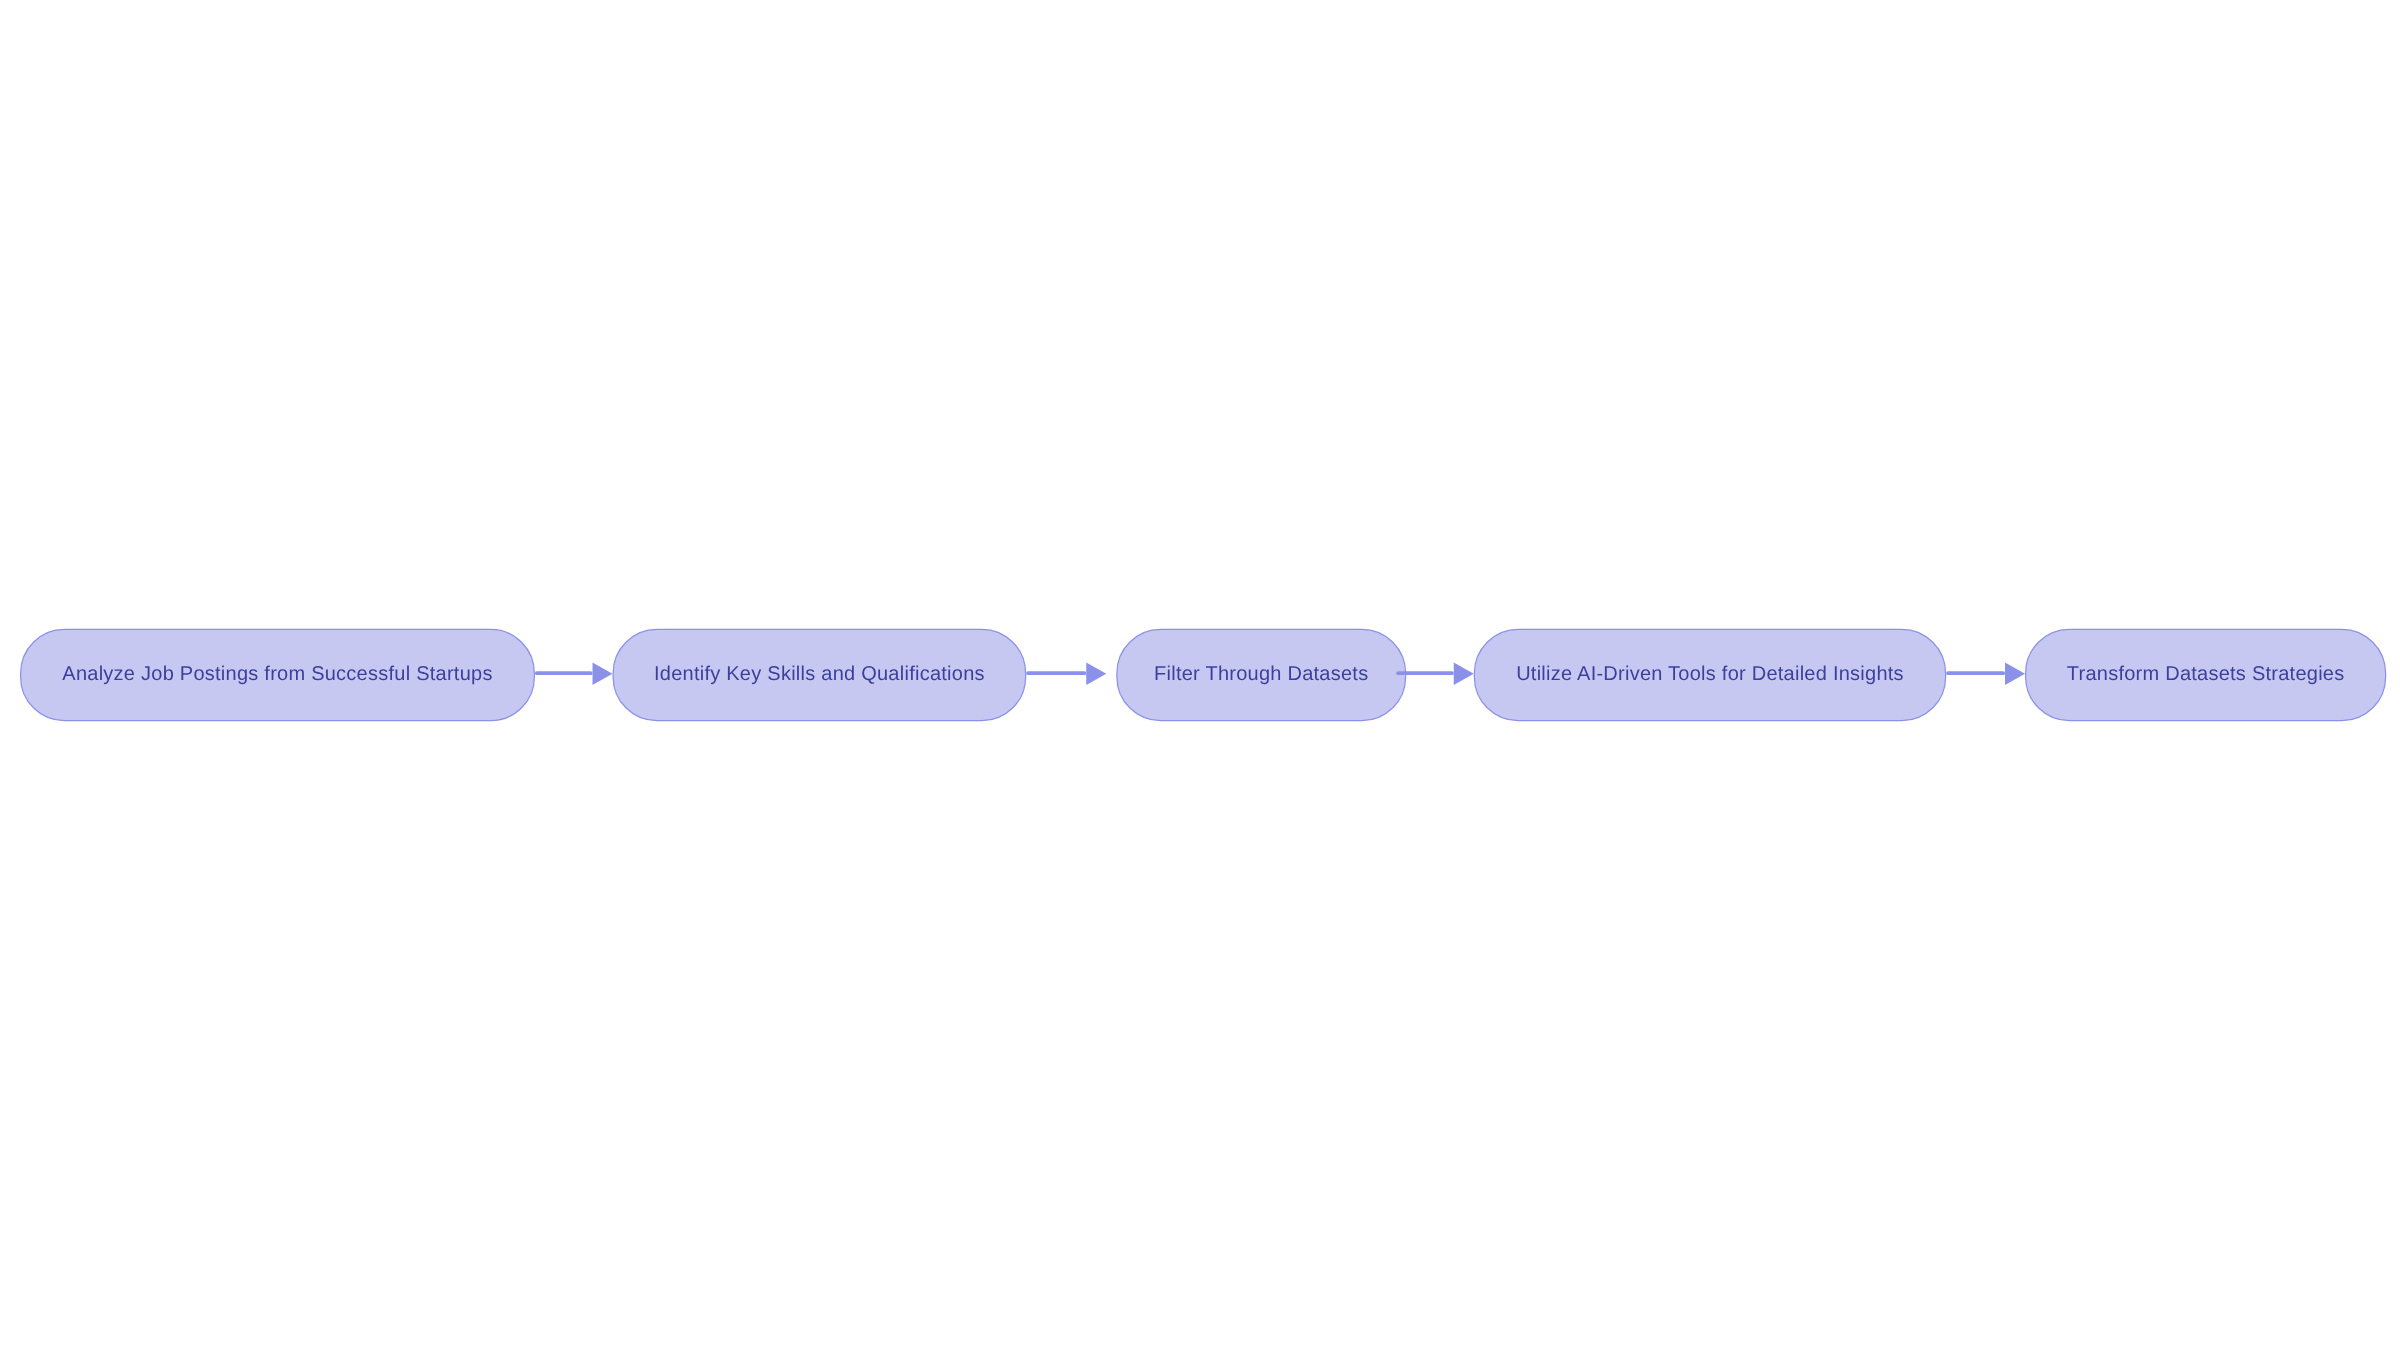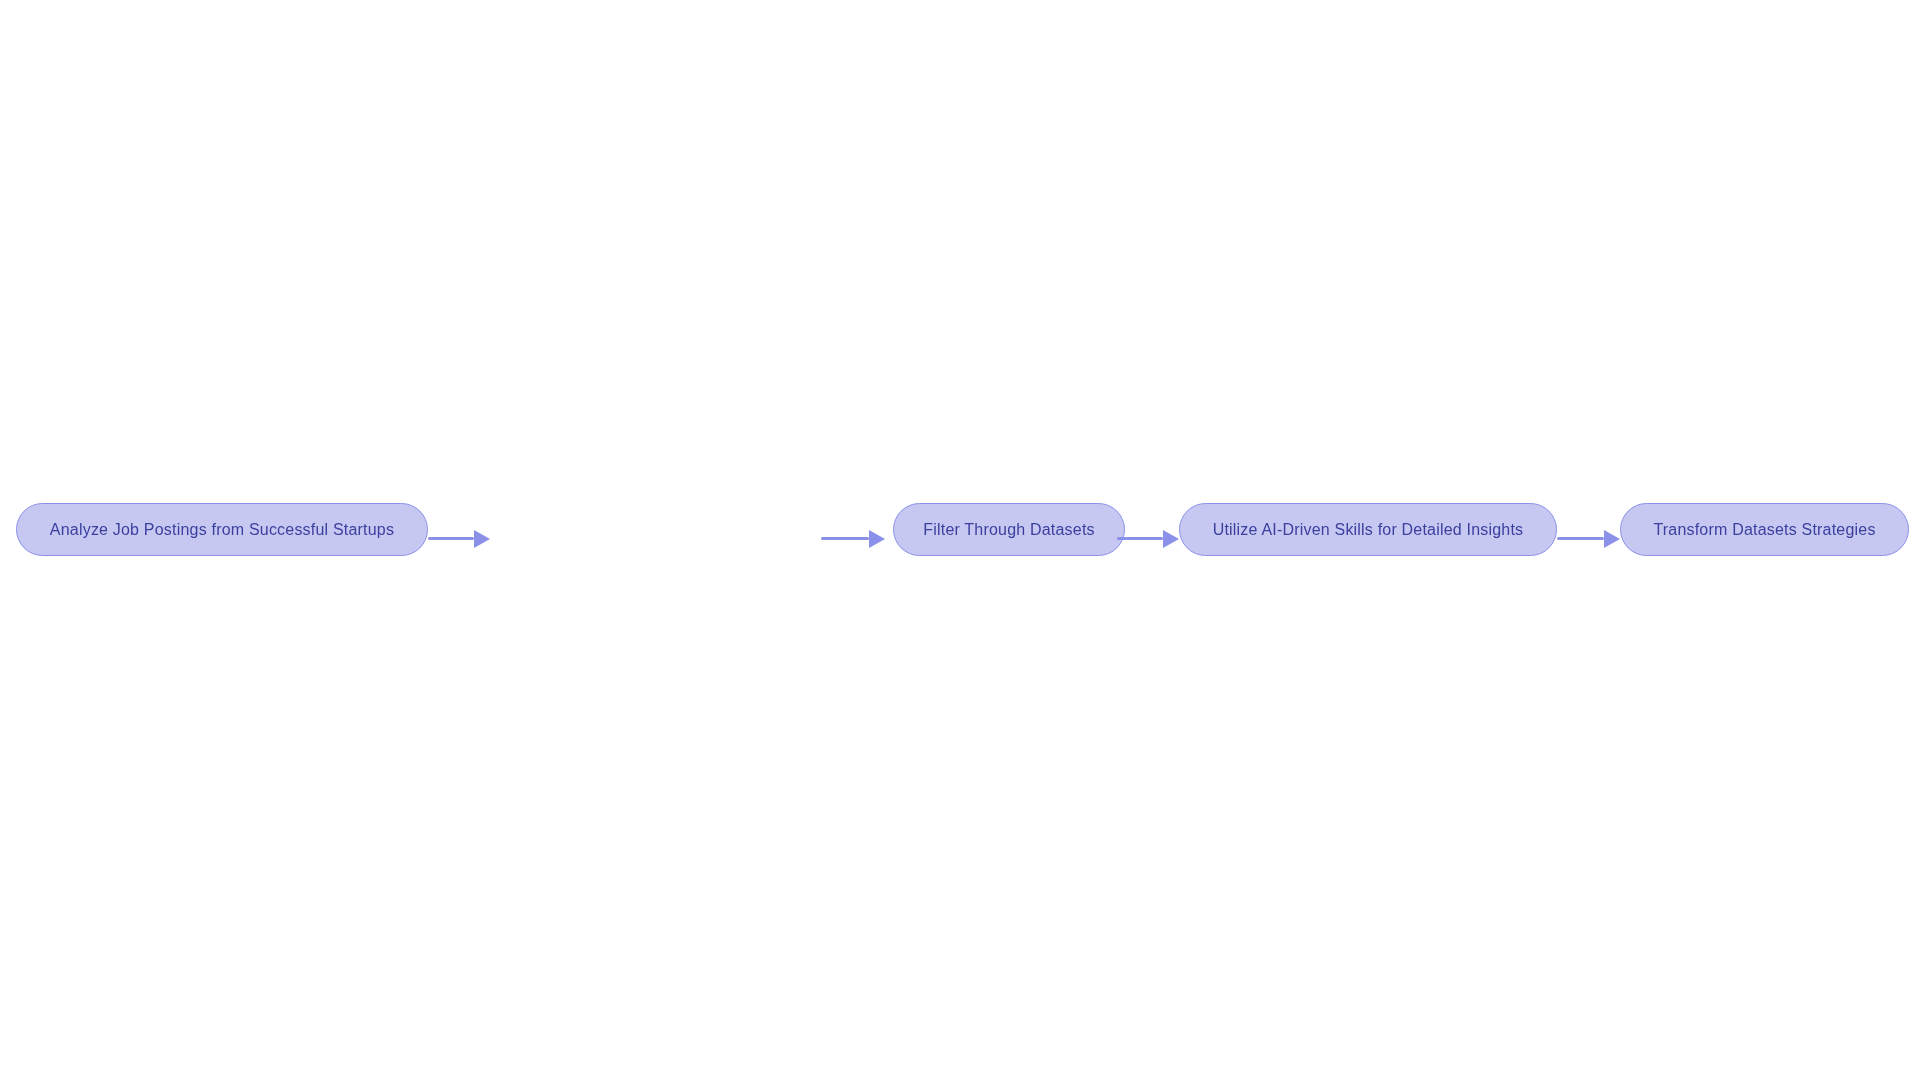--- a/index.html
+++ b/index.html
@@ -11,21 +11,21 @@
   .canvas {
     position: relative;
     width: 1920px;
     height: 1083px;
     background: var(--background, #ffffff);
     overflow: hidden;
   }
   .node {
     position: absolute;
     top: 503px;
-    height: 53px;
+    height: 74px;
     box-sizing: border-box;
     background: var(--node-fill, #c6c8f2);
     border: 1.5px solid var(--node-border, #8b91e9);
     border-radius: 35.5px;
     display: flex;
     align-items: center;
     justify-content: center;
   }
   .node span {
     color: var(--node-text, #3b3f9e);
@@ -72,37 +72,40 @@
 
   <div class="node n1">
     <span>Analyze Job Postings from Successful Startups</span>
   </div>
 
   <div class="connector c1">
     <div class="line"></div>
     <div class="head"></div>
   </div>
 
+  <div class="node n2">
+    <span>Identify Key Skills and Qualifications</span>
+  </div>
 
   <div class="connector c2">
     <div class="line"></div>
     <div class="head"></div>
   </div>
 
   <div class="node n3">
     <span>Filter Through Datasets</span>
   </div>
 
   <div class="connector c3">
     <div class="line"></div>
     <div class="head"></div>
   </div>
 
   <div class="node n4">
-    <span>Utilize AI-Driven Skills for Detailed Insights</span>
+    <span>Utilize AI-Driven Tools for Detailed Insights</span>
   </div>
 
   <div class="connector c4">
     <div class="line"></div>
     <div class="head"></div>
   </div>
 
   <div class="node n5">
     <span>Transform Datasets Strategies</span>
   </div>

